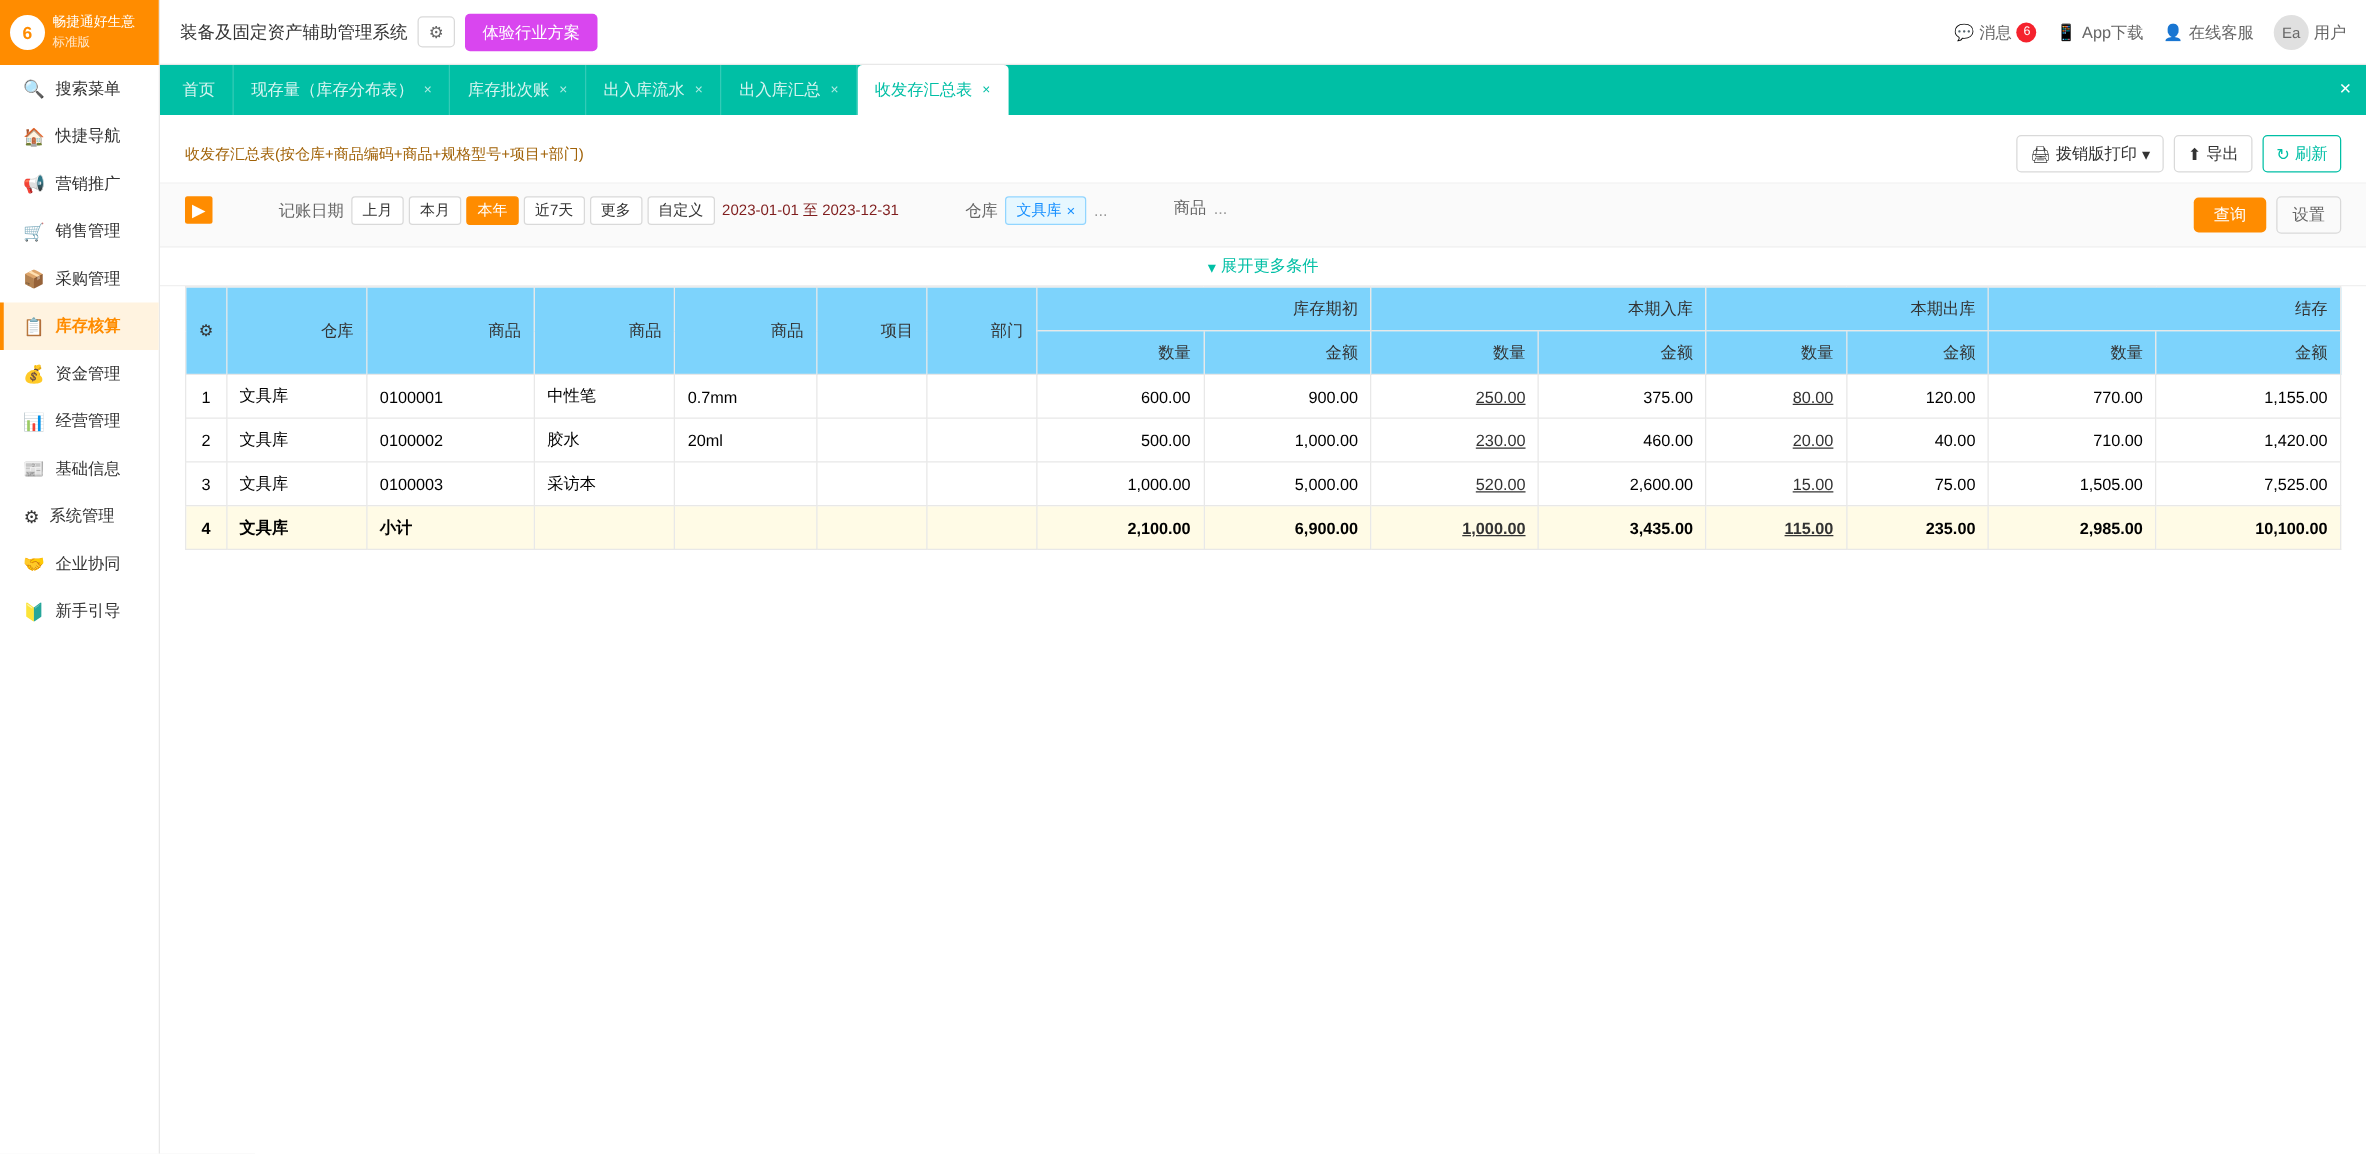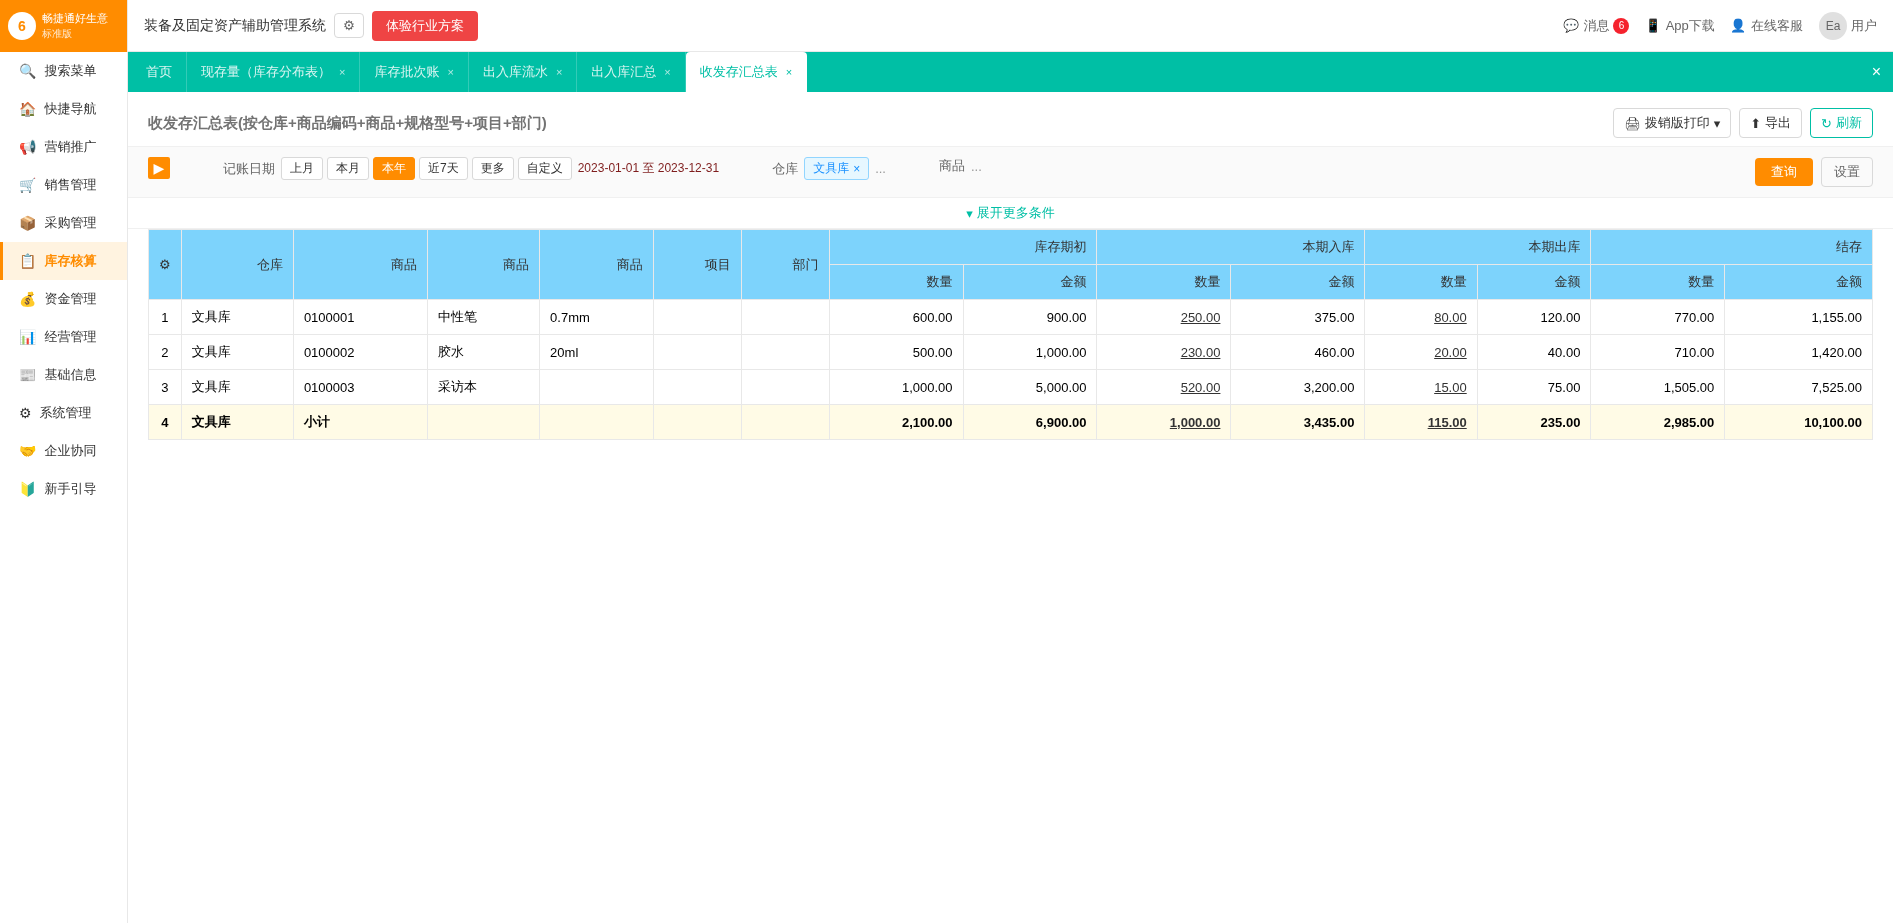--- a/index.html
+++ b/index.html
@@ -62,21 +62,21 @@
       align-items: center;
       padding: 0 16px;
       border-bottom: 1px solid #e8e8e8;
       justify-content: space-between;
     }
     .topbar-left { display: flex; align-items: center; gap: 8px; }
     .system-name { font-size: 14px; color: #333; font-weight: 500; }
     .topbar-right { display: flex; align-items: center; gap: 16px; color: #666; font-size: 13px; }
     .topbar-right-item { display: flex; align-items: center; gap: 4px; cursor: pointer; }
     .badge { background: #f5222d; color: white; border-radius: 50%; width: 16px; height: 16px; font-size: 10px; display: flex; align-items: center; justify-content: center; }
-    .btn-experience { background: #ef4444; color: white; border: none; padding: 6px 14px; border-radius: 4px; cursor: pointer; font-size: 13px; }
+    .btn-experience { background: #d946ef; color: white; border: none; padding: 6px 14px; border-radius: 4px; cursor: pointer; font-size: 13px; }
     .gear-btn { background: none; border: 1px solid #d9d9d9; padding: 4px 8px; border-radius: 4px; cursor: pointer; color: #666; }
     .user-avatar { width: 28px; height: 28px; background: #e0e0e0; border-radius: 50%; display: flex; align-items: center; justify-content: center; font-size: 12px; color: #666; }
 
     
     .tabbar {
       background: #00bfa5;
       display: flex;
       align-items: center;
       padding: 0 4px;
       height: 40px;
@@ -108,21 +108,21 @@
     }
 
     
     .page-header {
       padding: 16px 20px 8px;
       display: flex;
       align-items: center;
       justify-content: space-between;
       border-bottom: 1px solid #f0f0f0;
     }
-    .page-title { font-size: 15px; font-weight: 700; color: #737373; }
+    .page-title { font-size: 12px; font-weight: 400; color: #a16207; }
     .page-actions { display: flex; align-items: center; gap: 8px; }
     .action-btn { display: flex; align-items: center; gap: 4px; padding: 5px 10px; border: 1px solid #d9d9d9; border-radius: 4px; cursor: pointer; background: white; color: #333; font-size: 13px; }
     .action-btn.refresh { color: #00bfa5; border-color: #00bfa5; }
     .filter-toggle { background: #ff8c00; color: white; border: none; width: 22px; height: 22px; border-radius: 2px; cursor: pointer; font-size: 14px; display: flex; align-items: center; justify-content: center; }
     .filter-label { color: #666; font-size: 13px; margin-left: 37px; }
     .date-btns { display: flex; gap: 4px; }
     .date-btn { padding: 2px 8px; border: 1px solid #d9d9d9; border-radius: 3px; cursor: pointer; background: white; color: #333; font-size: 12px; }
     .date-btn.active { background: #ff8c00; color: white; border-color: #ff8c00; }
     .date-range { font-size: 12px; color: #7f1d1d; }
     .warehouse-tag { display: flex; align-items: center; gap: 4px; background: #e6f7ff; border: 1px solid #91d5ff; padding: 2px 8px; border-radius: 3px; font-size: 12px; color: #1890ff; }
@@ -411,21 +411,21 @@
       <td class="center">3</td>
       <td class="left">文具库</td>
       <td class="left">0100003</td>
       <td class="left">采访本</td>
       <td class="left"></td>
       <td class="center"></td>
       <td class="center"></td>
       <td>1,000.00</td>
       <td>5,000.00</td>
       <td><span class="underline">520.00</span></td>
-      <td>3,200.00</td>
+      <td>2,600.00</td>
       <td><span class="underline">15.00</span></td>
       <td>75.00</td>
       <td>1,505.00</td>
       <td>7,525.00</td>
     </tr>
             <tr class="subtotal">
       <td class="center">4</td>
       <td class="left">文具库</td>
       <td class="left">小计</td>
       <td class="left"></td>

